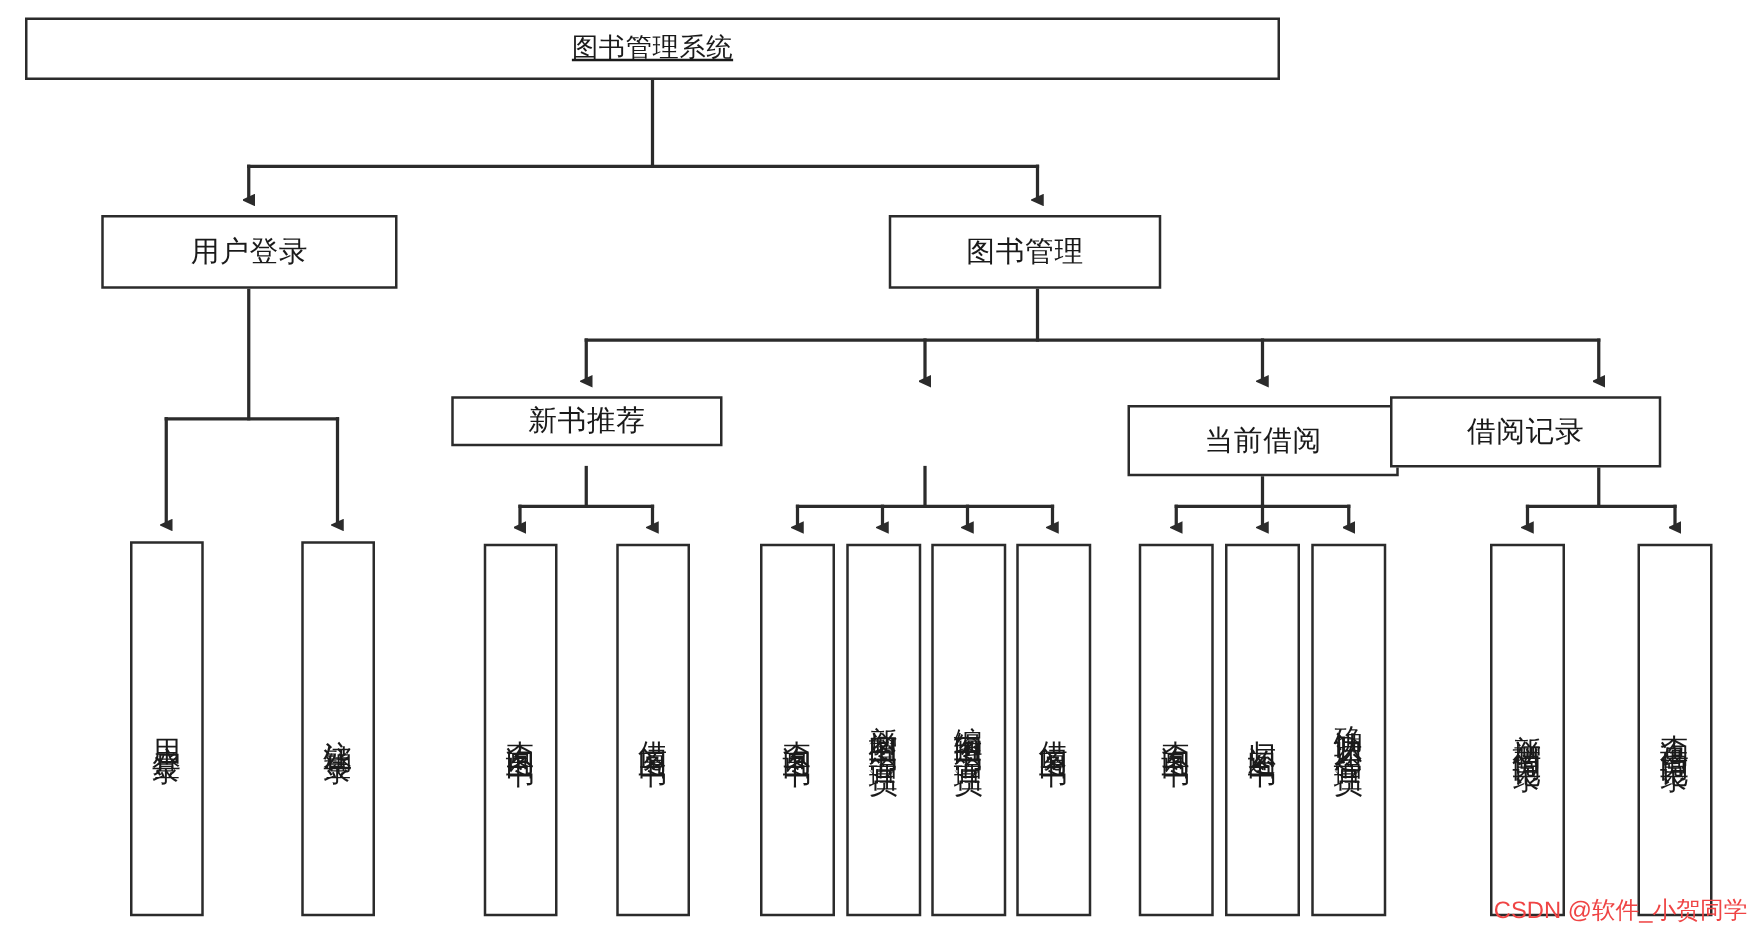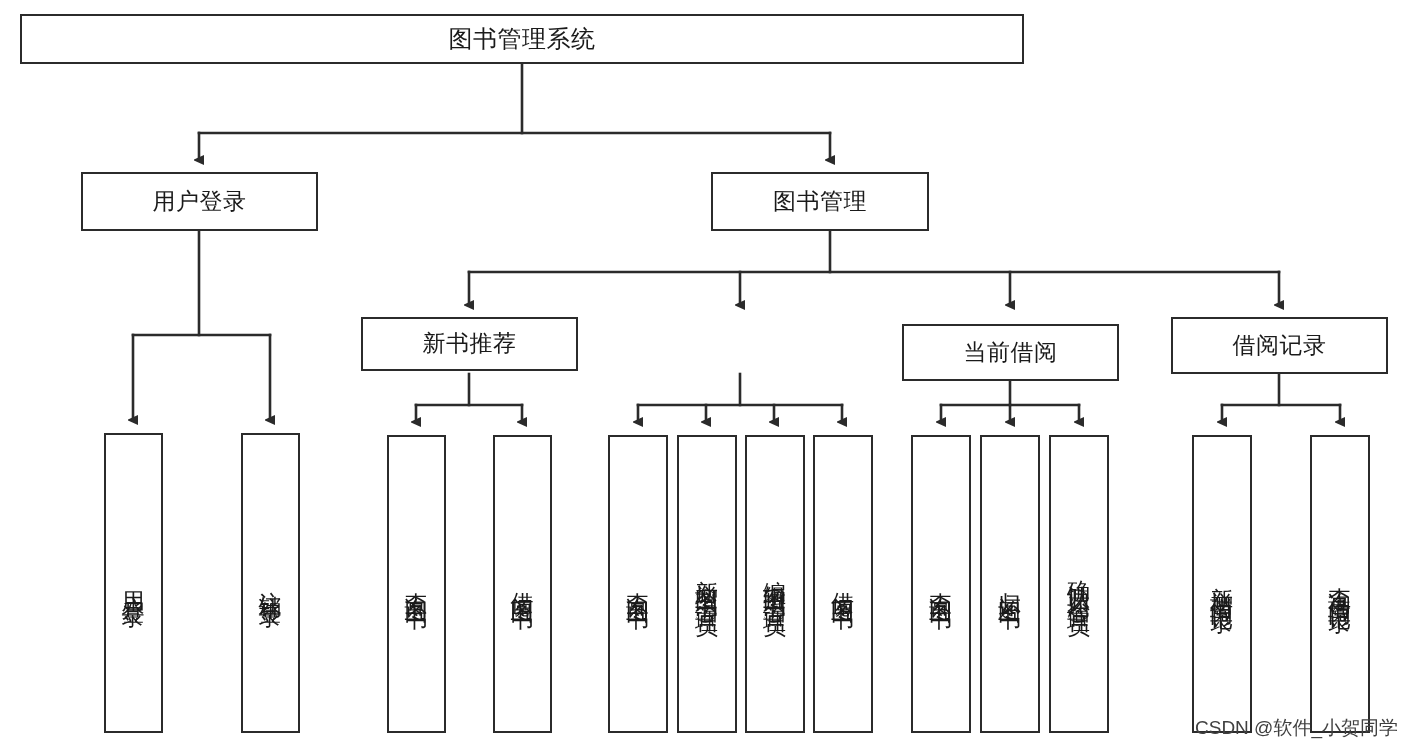--- a/index.html
+++ b/index.html
@@ -42,39 +42,40 @@
     text-align: center;
     line-height: 1.18;
     letter-spacing: 0.5px;
     white-space: nowrap;
   }
   
   .node.h .node-label {
     font-size: 23px;
   }
   .node.root .node-label {
-    font-size: 24px;
+    font-size: 21px;
+    text-decoration: underline;
   }
   
   .node.v {
     align-items: center;
     justify-content: center;
   }
   .node.v .node-label {
     font-size: 23px;
     writing-mode: vertical-rl;
     text-orientation: upright;
     letter-spacing: 5px;
     line-height: 1.05;
     white-space: nowrap;
   }
   .watermark {
     position: absolute;
     font-size: 19px;
-    color: #404040;
+    color: #ef4444;
     white-space: nowrap;
     z-index: 3;
     font-family: "Liberation Sans", "DejaVu Sans", sans-serif;
   }
 </style>
 </head>
 <body>
 
 <div id="diagram-root">
 
@@ -133,30 +134,30 @@
   </div>
 
   <div class="node h" style="left:81px; top:172px; width:237px; height:59px;">
     <span class="node-label">用户登录</span>
   </div>
 
   <div class="node h" style="left:711px; top:172px; width:218px; height:59px;">
     <span class="node-label">图书管理</span>
   </div>
 
-  <div class="node h" style="left:361px; top:317px; width:217px; height:54px;">
+  <div class="node h" style="left:361px; top:317px; width:217px; height:40px;">
     <span class="node-label">新书推荐</span>
   </div>
 
 
   <div class="node h" style="left:902px; top:324px; width:217px; height:57px;">
     <span class="node-label">当前借阅</span>
   </div>
 
-  <div class="node h" style="left:1171px; top:317px; width:217px; height:57px;">
+  <div class="node h" style="left:1112px; top:317px; width:217px; height:57px;">
     <span class="node-label">借阅记录</span>
   </div>
 
   <div class="node v" style="left:104px; top:433px; width:59px; height:300px;">
     <span class="node-label">用户登录</span>
   </div>
 
   <div class="node v" style="left:241px; top:433px; width:59px; height:300px;">
     <span class="node-label">注销登录</span>
   </div>

